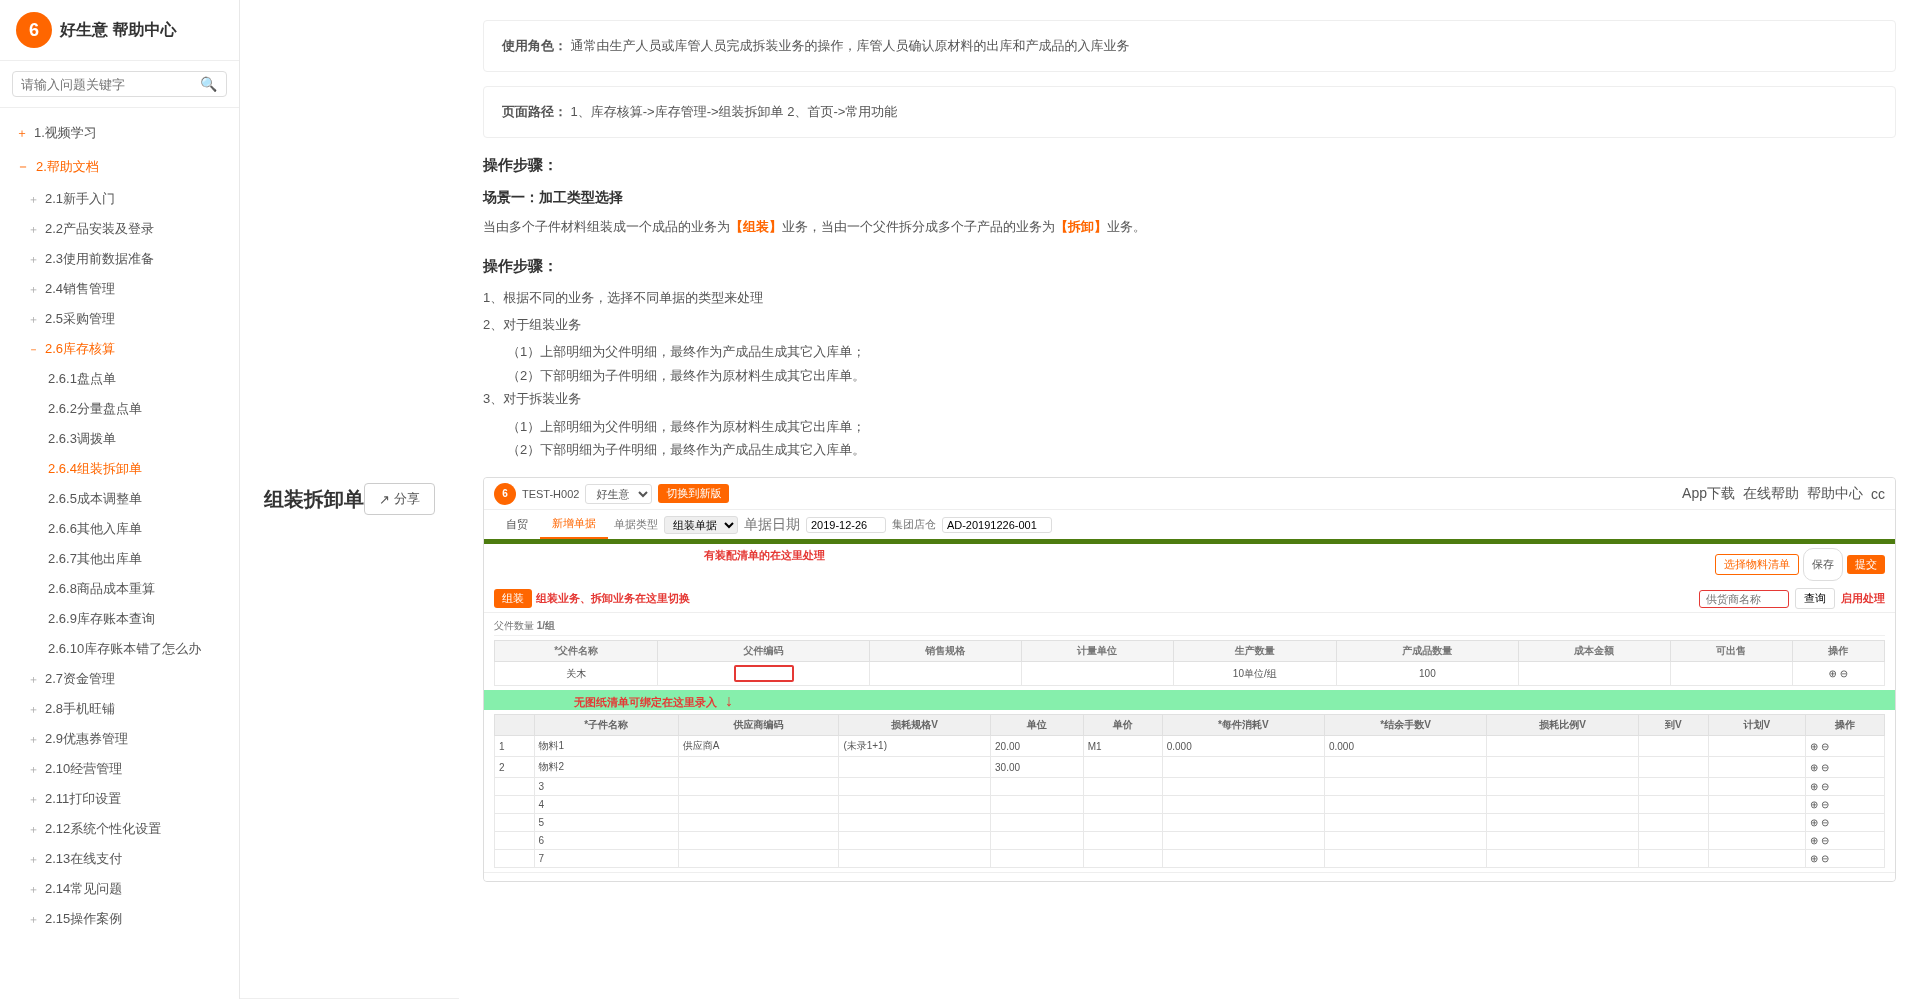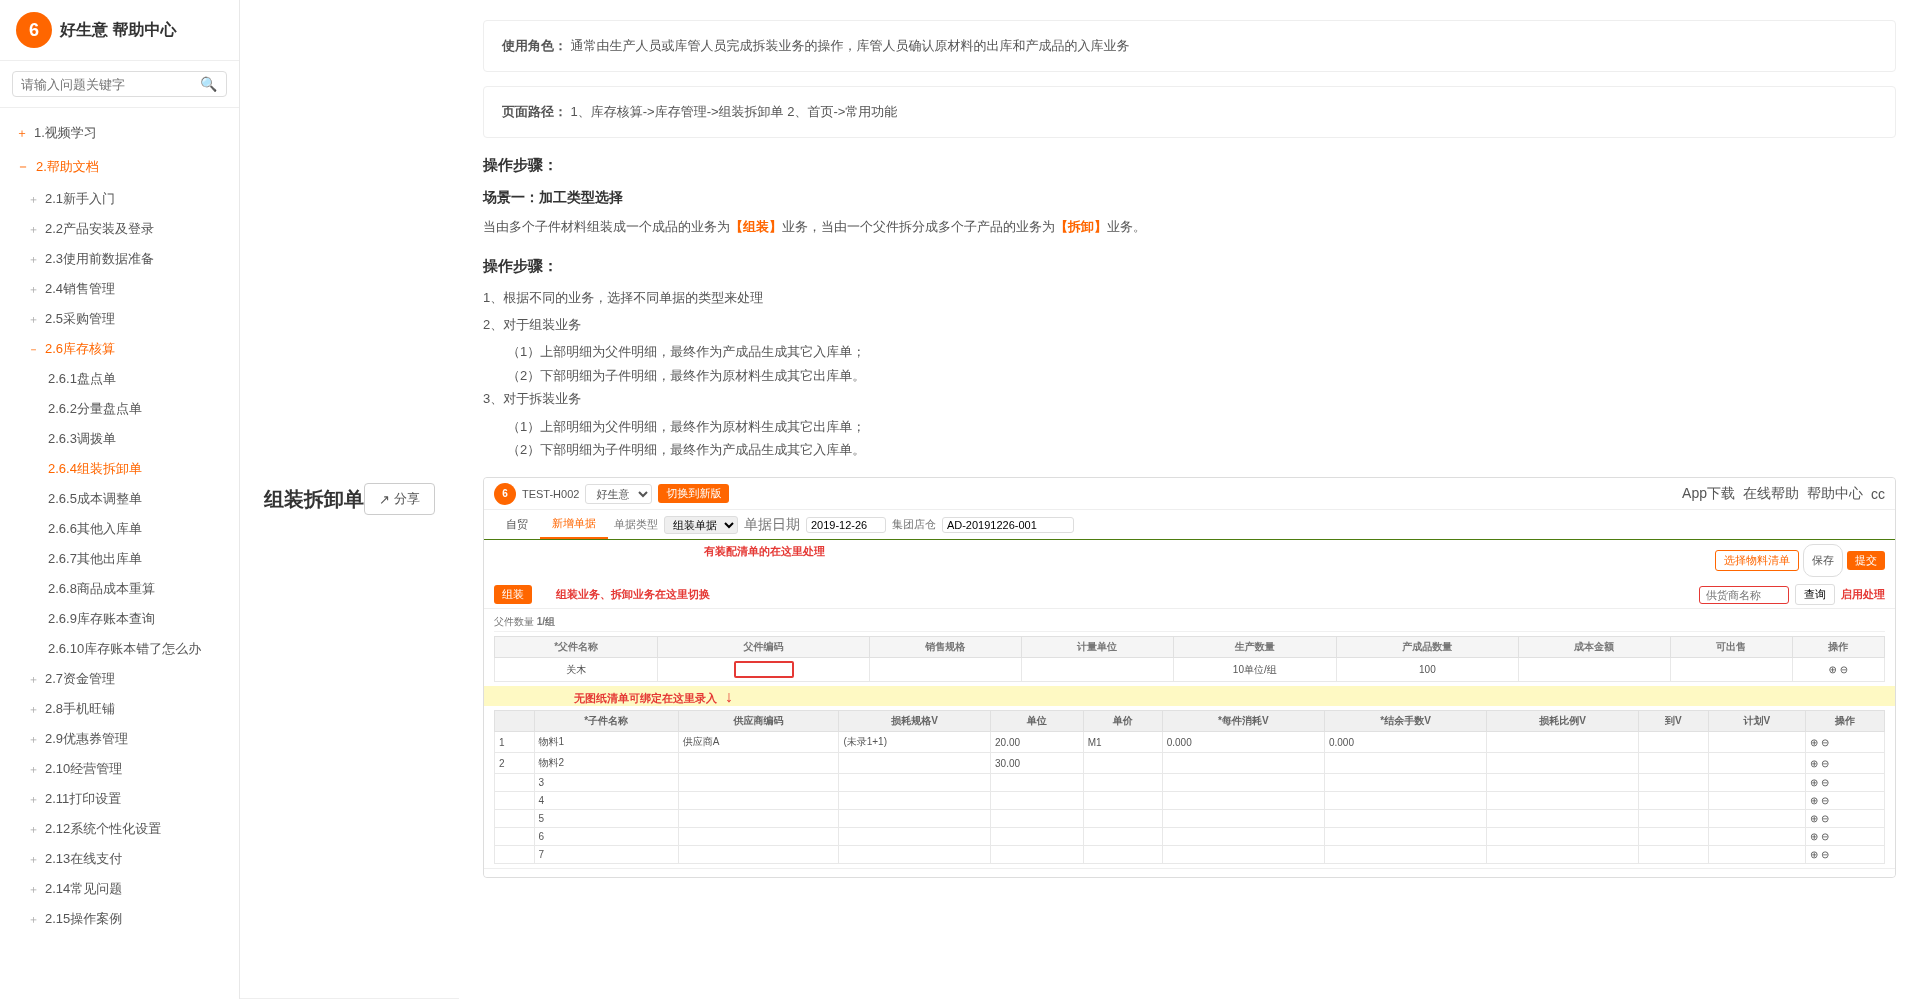--- a/index.html
+++ b/index.html
@@ -240,49 +240,49 @@
           <button class="mock-orange-btn">切换到新版</button>
         </div>
         <div class="mock-topbar-right">
           <span style="color:#555;cursor:pointer;">App下载</span>
           <span style="color:#555;cursor:pointer;">在线帮助</span>
           <span style="color:#555;cursor:pointer;">帮助中心</span>
           <span style="color:#555;cursor:pointer;">cc</span>
         </div>
       </div>
 
-      <div style="background:#fff;display:flex;align-items:center;padding:0 10px;border-bottom:1px solid #4d7c0f;">
+      <div style="background:#fff;display:flex;align-items:center;padding:0 10px;border-bottom:5px solid #4d7c0f;">
         <div style="padding:6px 12px;font-size:11px;color:#555;cursor:pointer;">自贸</div>
         <div style="padding:6px 12px;font-size:11px;color:#ff6600;border-bottom:2px solid #ff6600;cursor:pointer;">新增单据</div>
         <div style="margin-left:6px;display:flex;align-items:center;gap:6px;">
           <span style="font-size:11px;color:#777;">单据类型</span>
           <select style="border:1px solid #ddd;border-radius:3px;padding:1px 4px;font-size:11px;">
             <option>组装单据</option>
             <option>拆卸单据</option>
           </select>
           <span style="font-size:14px;color:#777;text-align:right;">单据日期</span>
           <input type="text" value="2019-12-26" style="border: 1px solid rgb(221, 221, 221); border-radius: 3px; padding: 1px 4px; font-size: 11px; width: 80px;">
           <span style="font-size:11px;color:#777;">集团店仓</span>
-          <input type="text" value="AD-20191226-001" style="border: 1px solid rgb(221, 221, 221); border-radius: 3px; padding: 1px 4px; font-size: 11px; width: 132px;">
+          <input type="text" value="AD-20191226-001" style="border: 1px solid rgb(221, 221, 221); border-radius: 3px; padding: 1px 4px; font-size: 11px; width: 110px;">
         </div>
       </div>
 
       <div style="background:#fff;padding:4px 10px;position:relative;min-height:36px;display:flex;align-items:center;justify-content:flex-end;gap:10px;">
         <span style="color:#e53935;font-size:11px;font-weight:bold;position:absolute;left:220px;top:4px;">有装配清单的在这里处理</span>
         <div style="display:flex;align-items:center;gap:4px;">
           <button style="background:#fff;border:1px solid #ff6600;color:#ff6600;border-radius:3px;padding:2px 8px;font-size:11px;cursor:pointer;">选择物料清单</button>
           <button style="background:#fff;border:1px solid #ddd;color:#555;border-radius:10px;padding:8px 8px;font-size:11px;cursor:pointer;">保存</button>
           <button style="background:#ff6600;border:none;color:#fff;border-radius:3px;padding:2px 8px;font-size:11px;cursor:pointer;">提交</button>
         </div>
       </div>
 
       <div style="background:#fff;padding:2px 10px;display:flex;align-items:center;justify-content:space-between;border-bottom:1px solid #eee;min-height:28px;">
         <div style="display:flex;align-items:center;">
           <span style="background:#ff6600;color:#fff;padding:2px 8px;border-radius:3px;font-size:11px;cursor:pointer;">组装</span>
-          <span style="font-size:11px;color:#e53935;font-weight:bold;margin-left:24px;">组装业务、拆卸业务在这里切换</span>
+          <span style="font-size:11px;color:#e53935;font-weight:bold;margin-left:4px;">组装业务、拆卸业务在这里切换</span>
         </div>
         <div style="display:flex;align-items:center;gap:6px;">
           <input type="text" placeholder="供货商名称" style="border: 1px solid rgb(229, 57, 53); border-radius: 3px; padding: 2px 6px; font-size: 11px; width: 90px;">
           <button style="background:#fff;border:1px solid #ddd;border-radius:3px;padding:2px 8px;font-size:11px;cursor:pointer;">查询</button>
           <span style="color:#e53935;font-size:11px;font-weight:bold;">启用处理</span>
         </div>
       </div>
 
       <div style="background:#fff;padding:4px 10px;">
         <div style="font-size:10px;color:#777;padding:2px 0;border-bottom:1px solid #f0f0f0;margin-bottom:4px;">父件数量 <strong>1/组</strong></div>
@@ -311,21 +311,21 @@
               <td>10单位/组</td>
               <td>100</td>
               <td></td>
               <td></td>
               <td>⊕ ⊖</td>
             </tr>
           </tbody>
         </table>
       </div>
 
-      <div style="position:relative;padding:2px 10px 0 10px;background:#fef9c3;">
+      <div style="position:relative;padding:2px 10px 0 10px;background:#86efac;">
         <span style="color:#e53935;font-size:11px;font-weight:bold;margin-left:80px;">无图纸清单可绑定在这里录入</span>
         <span style="color:#e53935;font-size:16px;margin-left:4px;">↓</span>
       </div>
 
       <div style="background:#fff;padding:4px 10px;">
         <table class="mock-sub-table">
           <thead>
             <tr>
               <th></th>
               <th>*子件名称</th>

